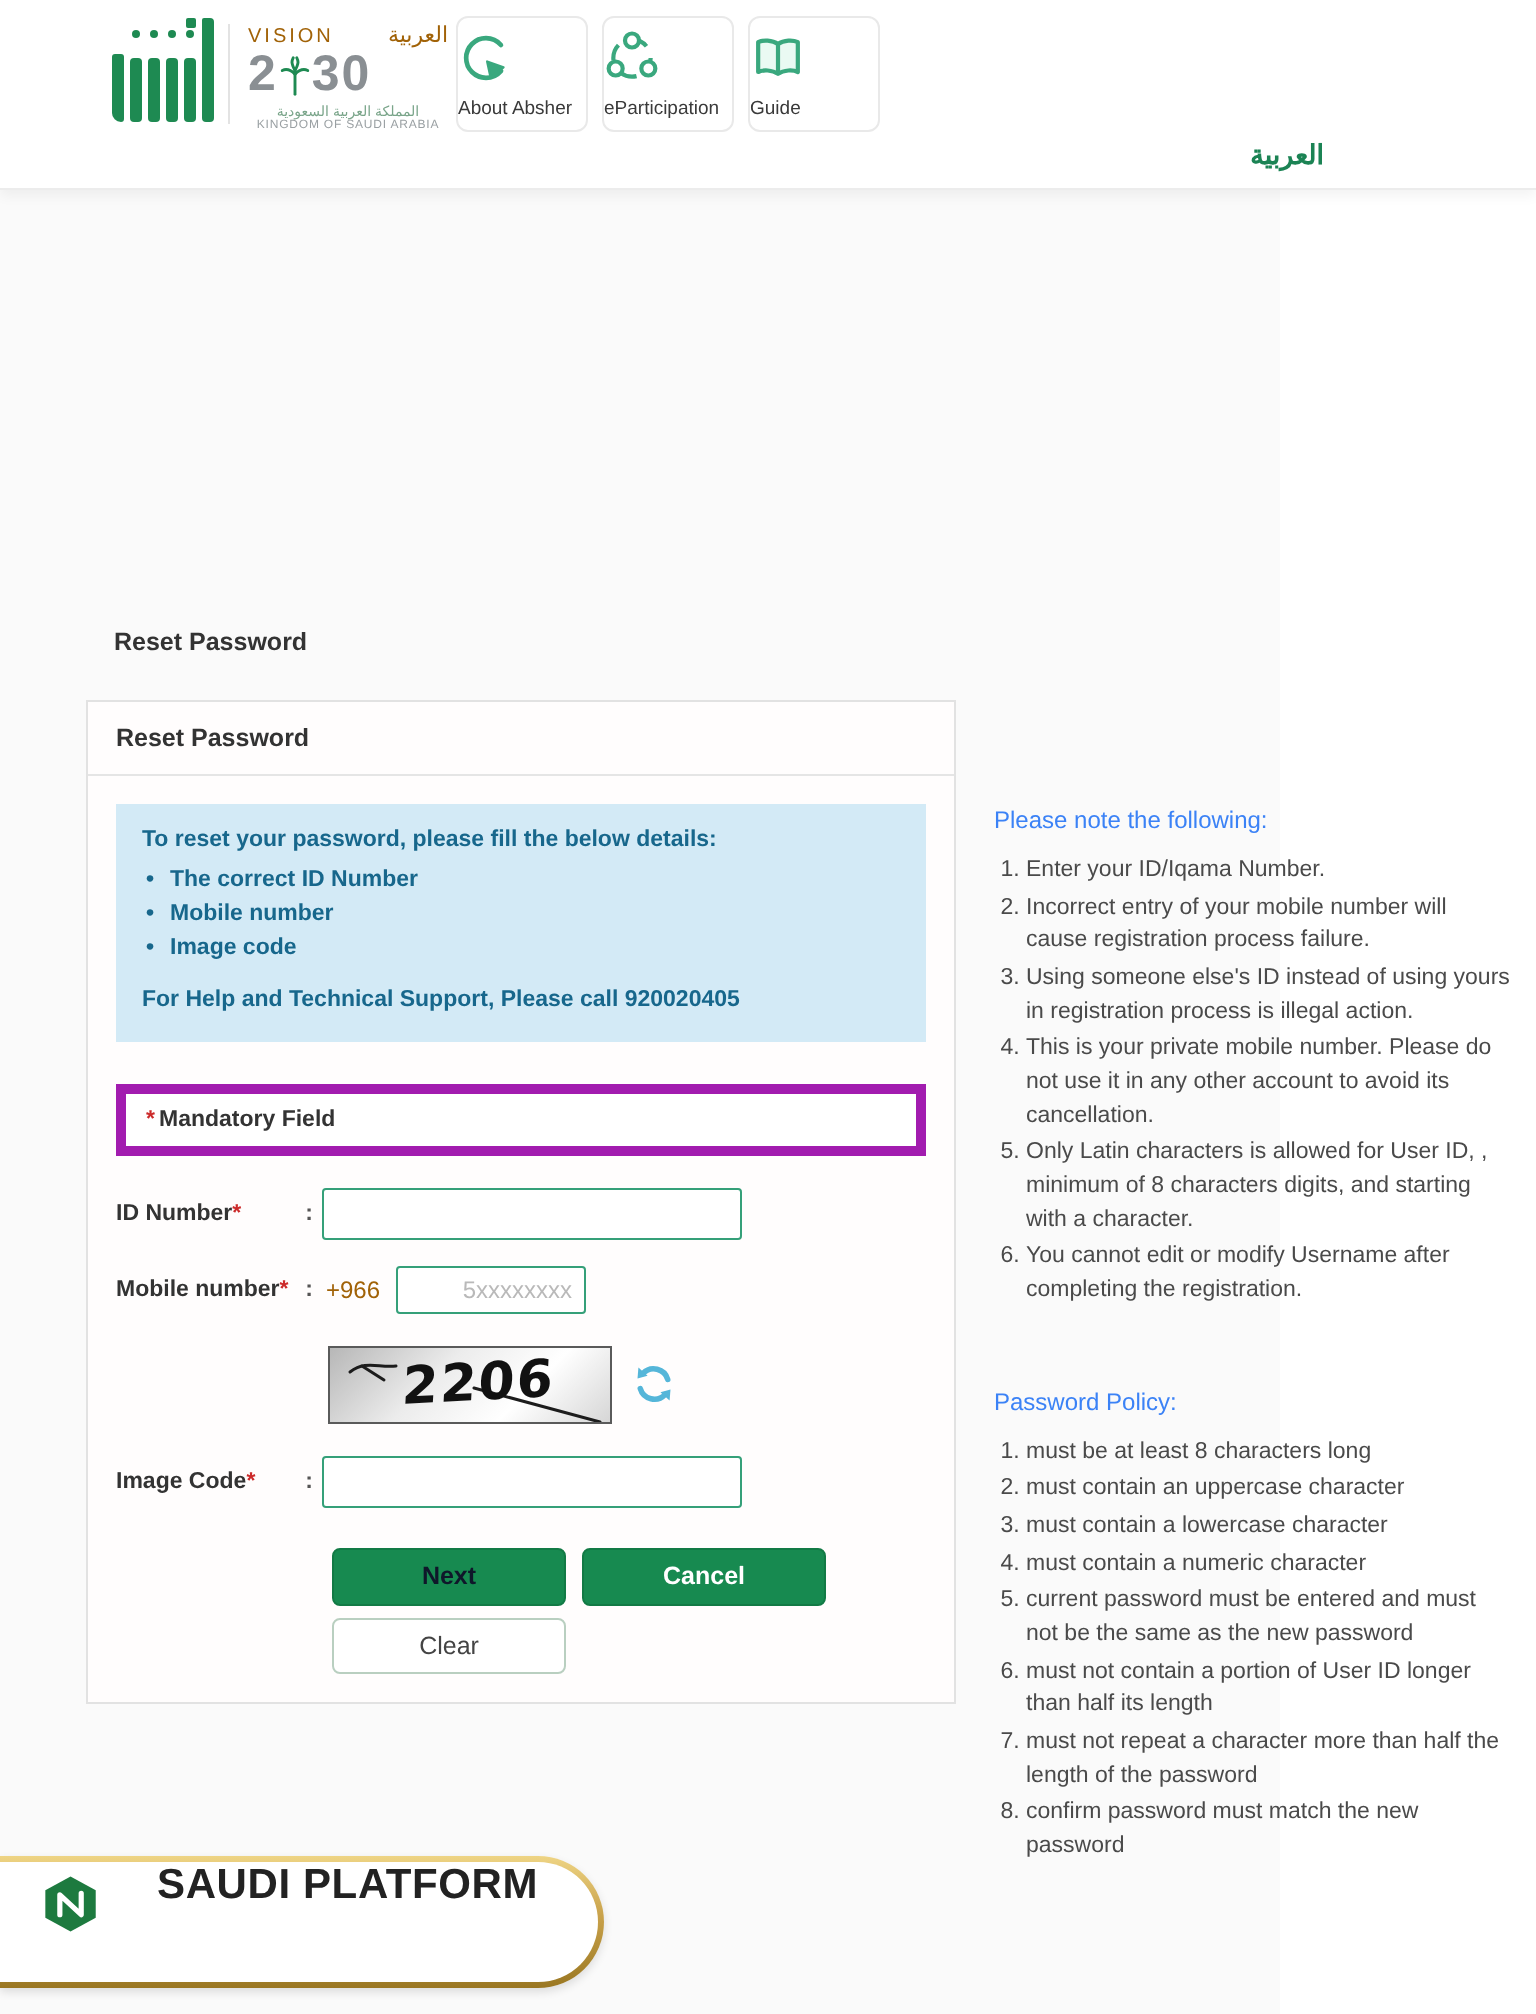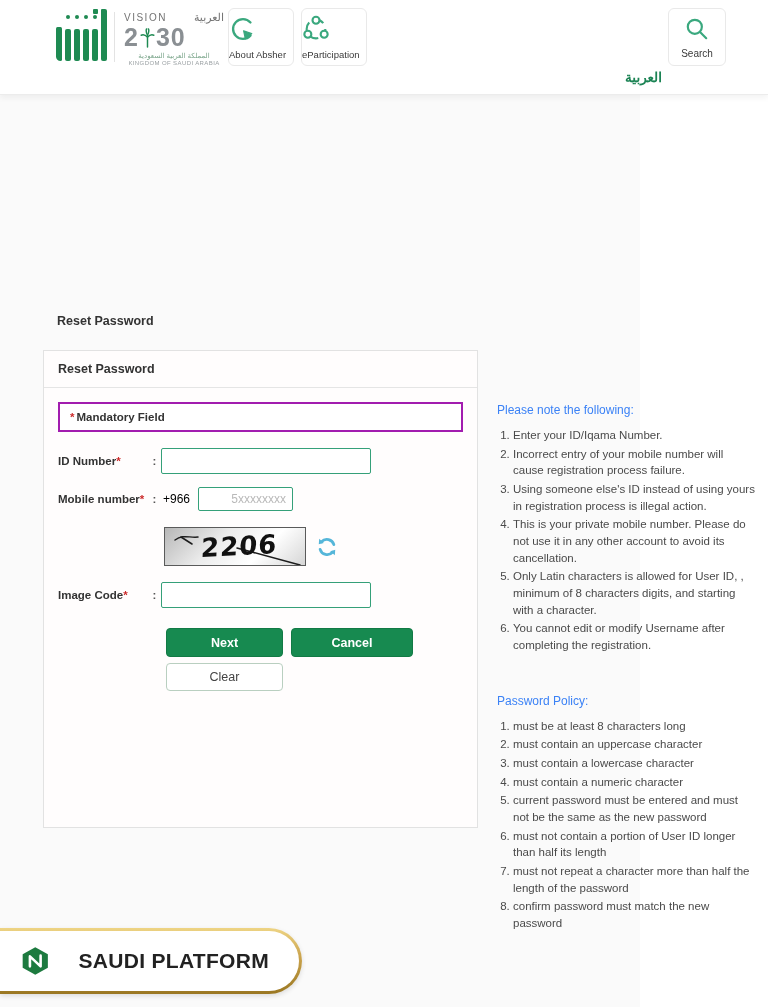--- a/index.html
+++ b/index.html
@@ -19,21 +19,21 @@
   .abar.b2,.abar.b3,.abar.b4,.abar.b5 { height:32px; }
   .abar.tall { height:52px; border-top-left-radius:1px; }
   .adots { position:absolute; top:6px; left:10px; display:flex; gap:5px; }
   .adot { width:4px; height:4px; background:#1e8a52; border-radius:50%; }
   .ahook { position:absolute; top:0; right:8px; width:5px; height:5px; background:#1e8a52; border-radius:1px; }
 
   .header-divider { position:absolute; left:114px; top:12px; width:1px; height:50px; background:#e3e3e3; }
 
   
   .vision { position:absolute; left:124px; top:11px; width:100px; }
-  .vision-row1 { display:flex; justify-content:space-between; align-items:baseline; color:#737373; }
+  .vision-row1 { display:flex; justify-content:space-between; align-items:baseline; color:#a16207; }
   .vision-en { font-size:10px; letter-spacing:1.5px; }
   .vision-ar { font-size:11px; }
   .vision-year { display:flex; align-items:center; font-size:25px; font-weight:bold; color:#8a8f93; line-height:1; margin-top:1px; letter-spacing:1px; }
   .palm { margin:0 1px; }
   .vision-country-ar { font-size:7px; color:#7aa58a; text-align:center; margin-top:2px; }
   .vision-country-en { font-size:6px; color:#9aa0a3; text-align:center; letter-spacing:0.4px; }
 
   
   .nav-cards { position:absolute; left:228px; top:8px; display:flex; gap:7px; }
   .nav-card { width:66px; height:58px; background:#fff; border:1px solid #e9e9e9; border-radius:6px;
@@ -60,65 +60,65 @@
            border:1px solid #e2e2e2; }
   .panel-header { padding:11px 14px; border-bottom:1px solid #e5e5e5; font-size:12.5px; font-weight:bold; color:#333; }
   .panel-body { padding:14px; }
 
   .info-box { background:#d3eaf6; padding:11px 13px 12px; margin-bottom:21px; }
   .info-box p { font-size:11.5px; font-weight:bold; color:#17678c; line-height:1.35; }
   .info-box ul { list-style:none; margin:3px 0 10px; }
   .info-box li { font-size:11.5px; font-weight:bold; color:#17678c; line-height:1.5; padding-left:14px; position:relative; }
   .info-box li::before { content:"•"; position:absolute; left:2px; }
 
-  .mandatory-box { border:2px solid #a21caf; background:#fff; padding:7px 10px; margin-bottom:16px;
+  .mandatory-box { border:5px solid #a21caf; background:#fff; padding:7px 10px; margin-bottom:16px;
                    font-size:11.5px; font-weight:bold; color:#333; }
   .req { color:#cc2b2b; font-weight:bold; margin-right:2px; }
 
   .form-row { display:flex; align-items:center; margin-bottom:13px; }
   .form-label { width:90px; font-size:11.5px; font-weight:bold; color:#333; }
   .colon { width:13px; text-align:center; font-size:11.5px; color:#555; font-weight:bold; }
   .text-input { height:26px; border:1.5px solid #35a079; border-radius:2px; background:#fff;
                 font-size:12px; color:#333; padding:0 6px; outline:none; font-family:"Liberation Sans",sans-serif;text-align:right; }
   .id-input, .code-input { width:210px; margin-left:0; }
-  .prefix { font-size:12px; color:#000000; margin:0 8px 0 2px; }
+  .prefix { font-size:12px; color:#a16207; margin:0 8px 0 2px; }
   .mobile-input { width:95px; height:24px; }
   .mobile-input::placeholder { color:#b9b9b9; }
 
   .captcha-row { display:flex; align-items:center; margin:16px 0 16px 106px; }
   .captcha-box { position:relative; width:142px; height:39px; border:1px solid #5a5a5a;
                  background:linear-gradient(135deg,#b7b7b7 0%,#ececec 38%,#ffffff 68%,#d6d6d6 100%);
                  overflow:hidden; }
   .captcha-text { position:absolute; left:36px; top:3px; font-size:26px; font-weight:bold; color:#111;
                   transform:rotate(-3deg) skewX(-6deg); letter-spacing:1px;
                   font-family:"DejaVu Sans",sans-serif; }
   .captcha-lines { position:absolute; left:0; top:0; }
   .refresh-btn { margin-left:10px; cursor:pointer; display:flex; align-items:center; }
 
   .btn-area { margin-left:108px; margin-top:20px; }
   .btn-row { display:flex; gap:8px; }
   .btn { font-family:"Liberation Sans",sans-serif; font-size:12.5px; cursor:pointer; border-radius:4px; }
-  .btn-primary { width:117px; height:29px; background:#178a50; color:#ffffff; border:1px solid #127a45; font-weight:bold; }
+  .btn-primary { width:117px; height:29px; background:#178a50; color:#0f172a; border:1px solid #127a45; font-weight:bold; }
   .btn-cancel { width:122px; height:29px; background:#178a50; color:#fff; border:1px solid #127a45; font-weight:bold; }
   .btn-clear { width:117px; height:28px; background:#fff; color:#444; border:1px solid #b9cfc0; margin-top:6px; }
 
   
   .side-notes { position:absolute; left:497px; top:308px; width:260px; }
   .side-title { font-size:12px; font-weight:normal; color:#3b82f6; margin-bottom:10px; }
   .side-notes ol { margin:0 0 0 16px; }
   .side-notes li { font-size:11.5px; color:#4a4a4a; line-height:1.45; margin-bottom:2px; }
   .policy-block { margin-top:40px; }
 
   
   .badge { position:absolute; left:0; top:928px; width:302px; height:66px;
            background:linear-gradient(180deg,#eed484 0%,#c9a24b 45%,#9a7722 100%);
            border-radius:0 60px 60px 0; padding:3px 3px 3px 0; z-index:6;
            box-shadow:0 2px 5px rgba(0,0,0,0.12); }
   .badge-inner { width:100%; height:100%; background:#fff; border-radius:0 57px 57px 0;
-                 display:flex; align-items:center; gap:28px; padding:0 30px 0 20px; }
+                 display:flex; gap:28px; padding:0 30px 0 20px; }
   .badge-text { font-size:21px; font-weight:bold; color:#222; letter-spacing:0.3px; white-space:nowrap; }
 </style>
 </head>
 <body>
 
 <div class="page">
 
   <header class="header">
 
     <div class="absher-logo">
@@ -177,43 +177,52 @@
         <div class="icon-wrap">
           <svg width="28" height="28" viewBox="0 0 24 24">
             <circle cx="12" cy="12" r="8" fill="none" stroke="#3aa87e" stroke-width="1.8" stroke-dasharray="7 6.5" stroke-dashoffset="3"></circle>
             <circle cx="12" cy="4.5" r="3" fill="#fff" stroke="#3aa87e" stroke-width="1.8"></circle>
             <circle cx="5" cy="16.5" r="3" fill="#fff" stroke="#3aa87e" stroke-width="1.8"></circle>
             <circle cx="19" cy="16.5" r="3" fill="#fff" stroke="#3aa87e" stroke-width="1.8"></circle>
           </svg>
         </div>
         <span class="nav-label">eParticipation</span>
       </div>
+      <div class="nav-card">
+        <div class="icon-wrap">
+          <svg width="28" height="28" viewBox="0 0 24 24">
+            <path d="M12 6 C9.5 4.2 5.5 4.2 3.5 5.2 V18 C5.5 17 9.5 17 12 18.8 C14.5 17 18.5 17 20.5 18 V5.2 C18.5 4.2 14.5 4.2 12 6 Z" fill="#eafaf3" stroke="#3aa87e" stroke-width="1.8" stroke-linejoin="round"></path>
+            <path d="M12 6 V18.8" stroke="#3aa87e" stroke-width="1.8"></path>
+          </svg>
+        </div>
+        <span class="nav-label">Guide</span>
+      </div>
     </nav>
 
-    <div class="search-card">
-      <div class="icon-wrap">
-        <svg width="26" height="26" viewBox="0 0 24 24">
-          <circle cx="10" cy="10" r="6.5" fill="none" stroke="#3aa87e" stroke-width="2"></circle>
-          <line x1="15" y1="15" x2="20.5" y2="20.5" stroke="#3aa87e" stroke-width="2" stroke-linecap="round"></line>
-        </svg>
-      </div>
-      <span class="search-label">Search</span>
-    </div>
 
     <a class="lang-link">العربية</a>
   </header>
 
   <div class="content">
 
     <div class="page-title">Reset Password</div>
 
     <section class="panel">
       <div class="panel-header">Reset Password</div>
       <div class="panel-body">
 
+        <div class="info-box">
+          <p>To reset your password, please fill the below details:</p>
+          <ul>
+            <li>The correct ID Number</li>
+            <li>Mobile number</li>
+            <li>Image code</li>
+          </ul>
+          <p>For Help and Technical Support, Please call 920020405</p>
+        </div>
 
         <div class="mandatory-box">
           <span class="req">*</span><span>Mandatory Field</span>
         </div>
 
         <div class="form-row">
           <span class="form-label"><span>ID Number</span><span class="req">*</span></span>
           <span class="colon">:</span>
           <input class="text-input id-input" type="text" style="">
         </div>

